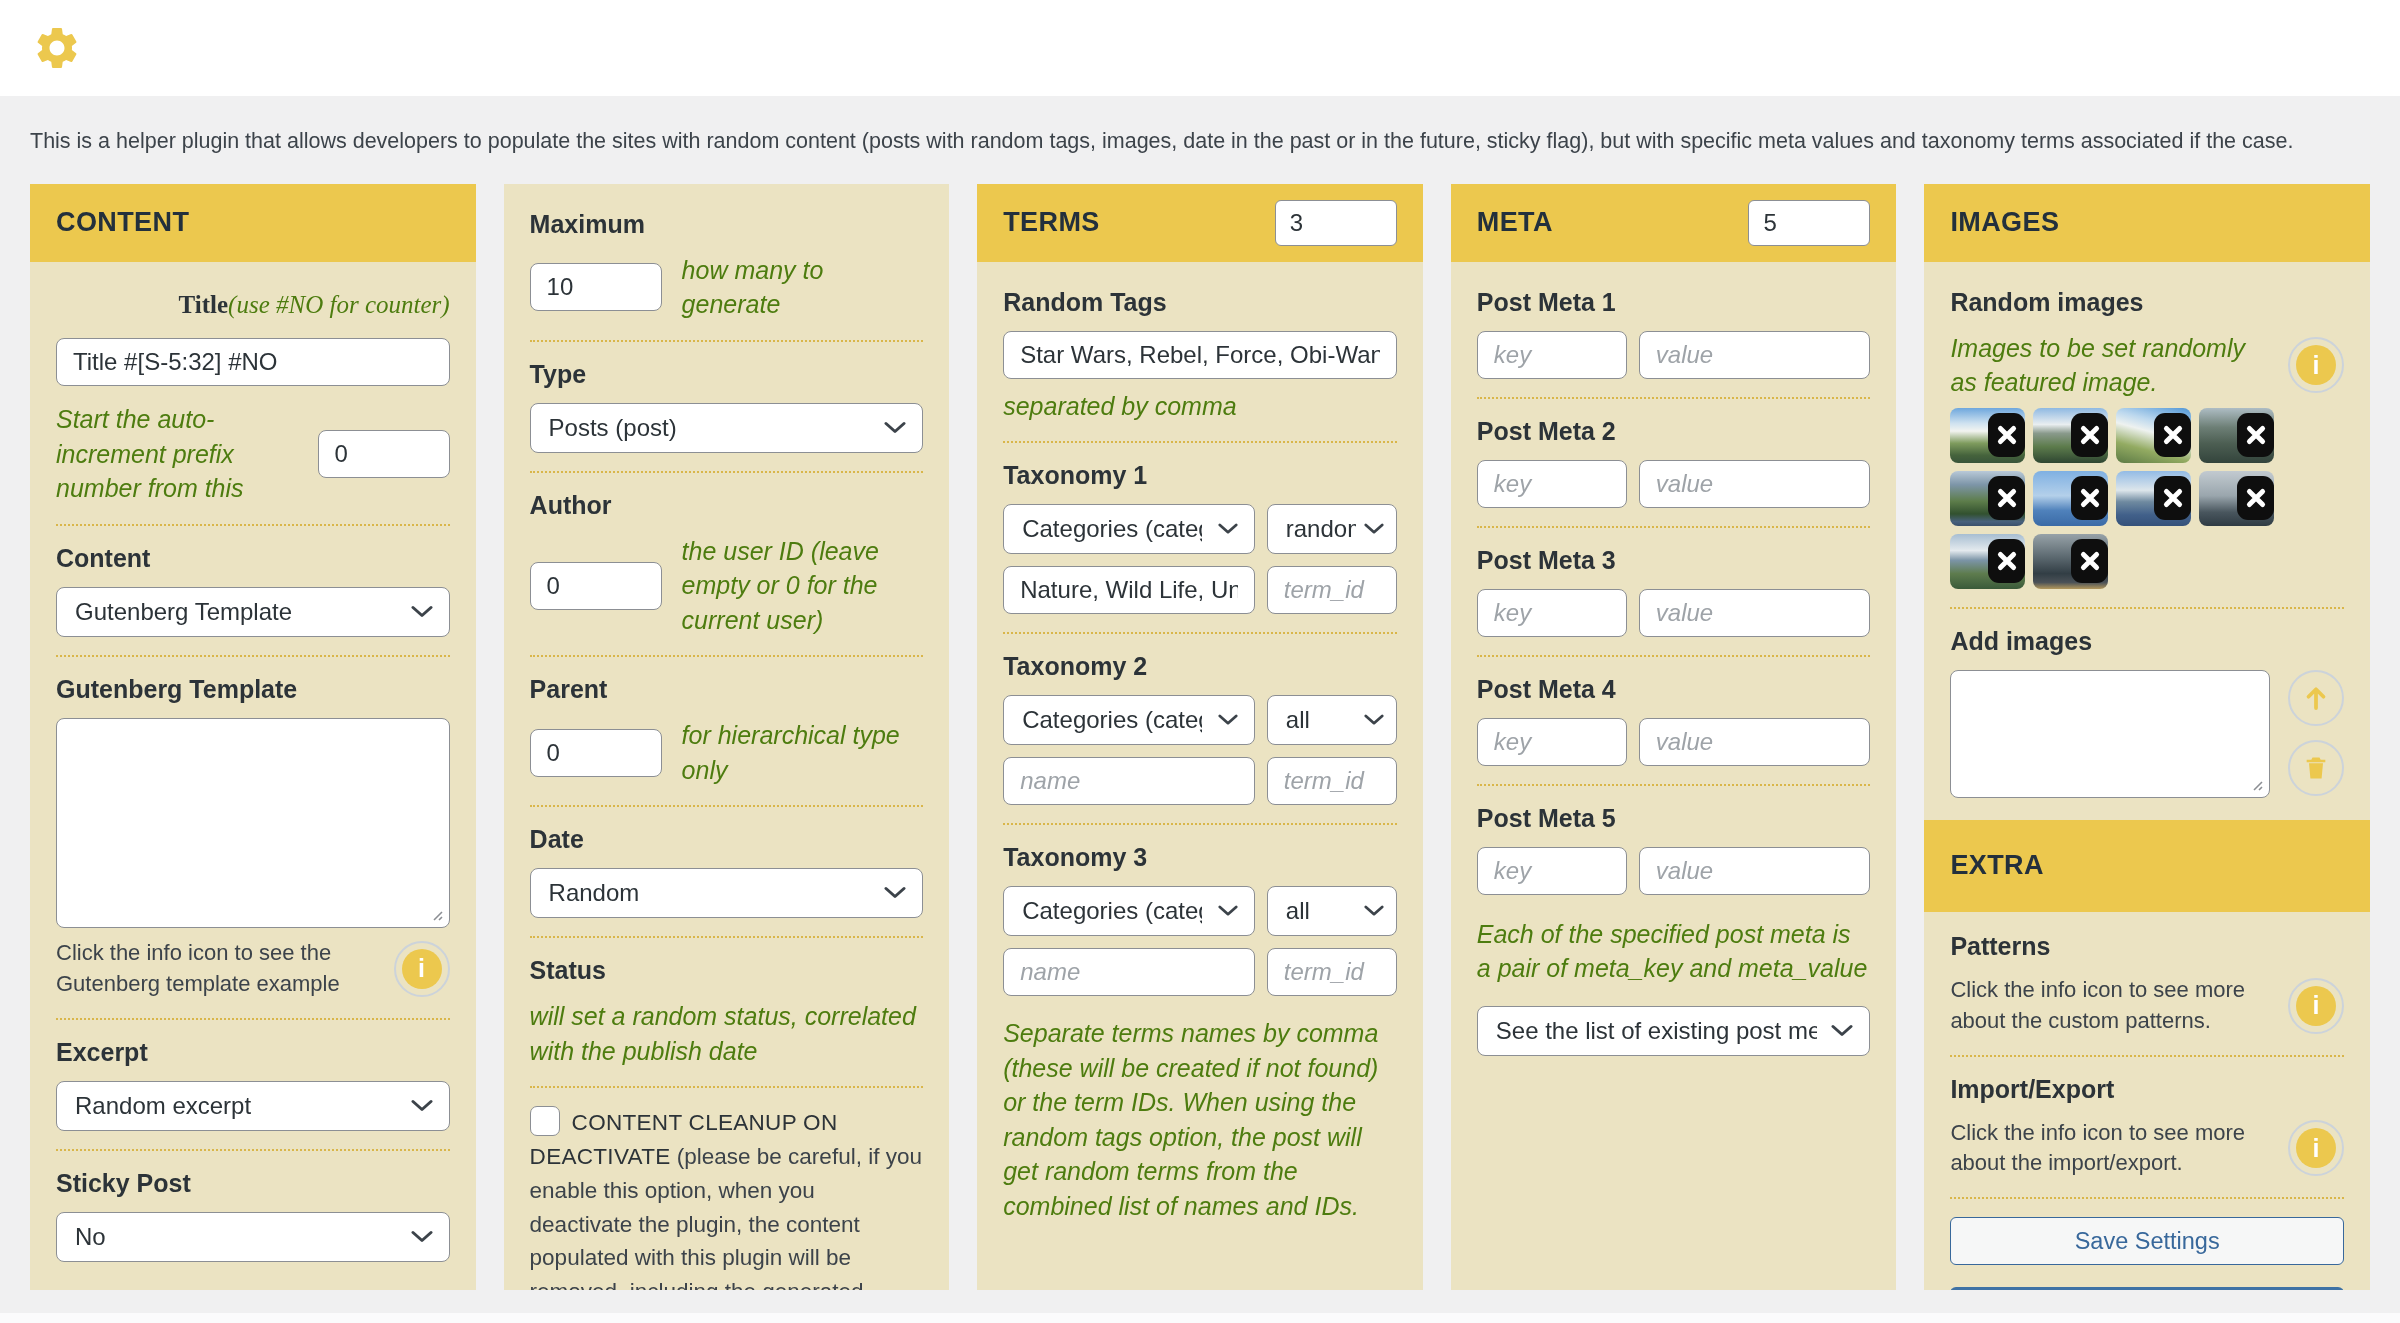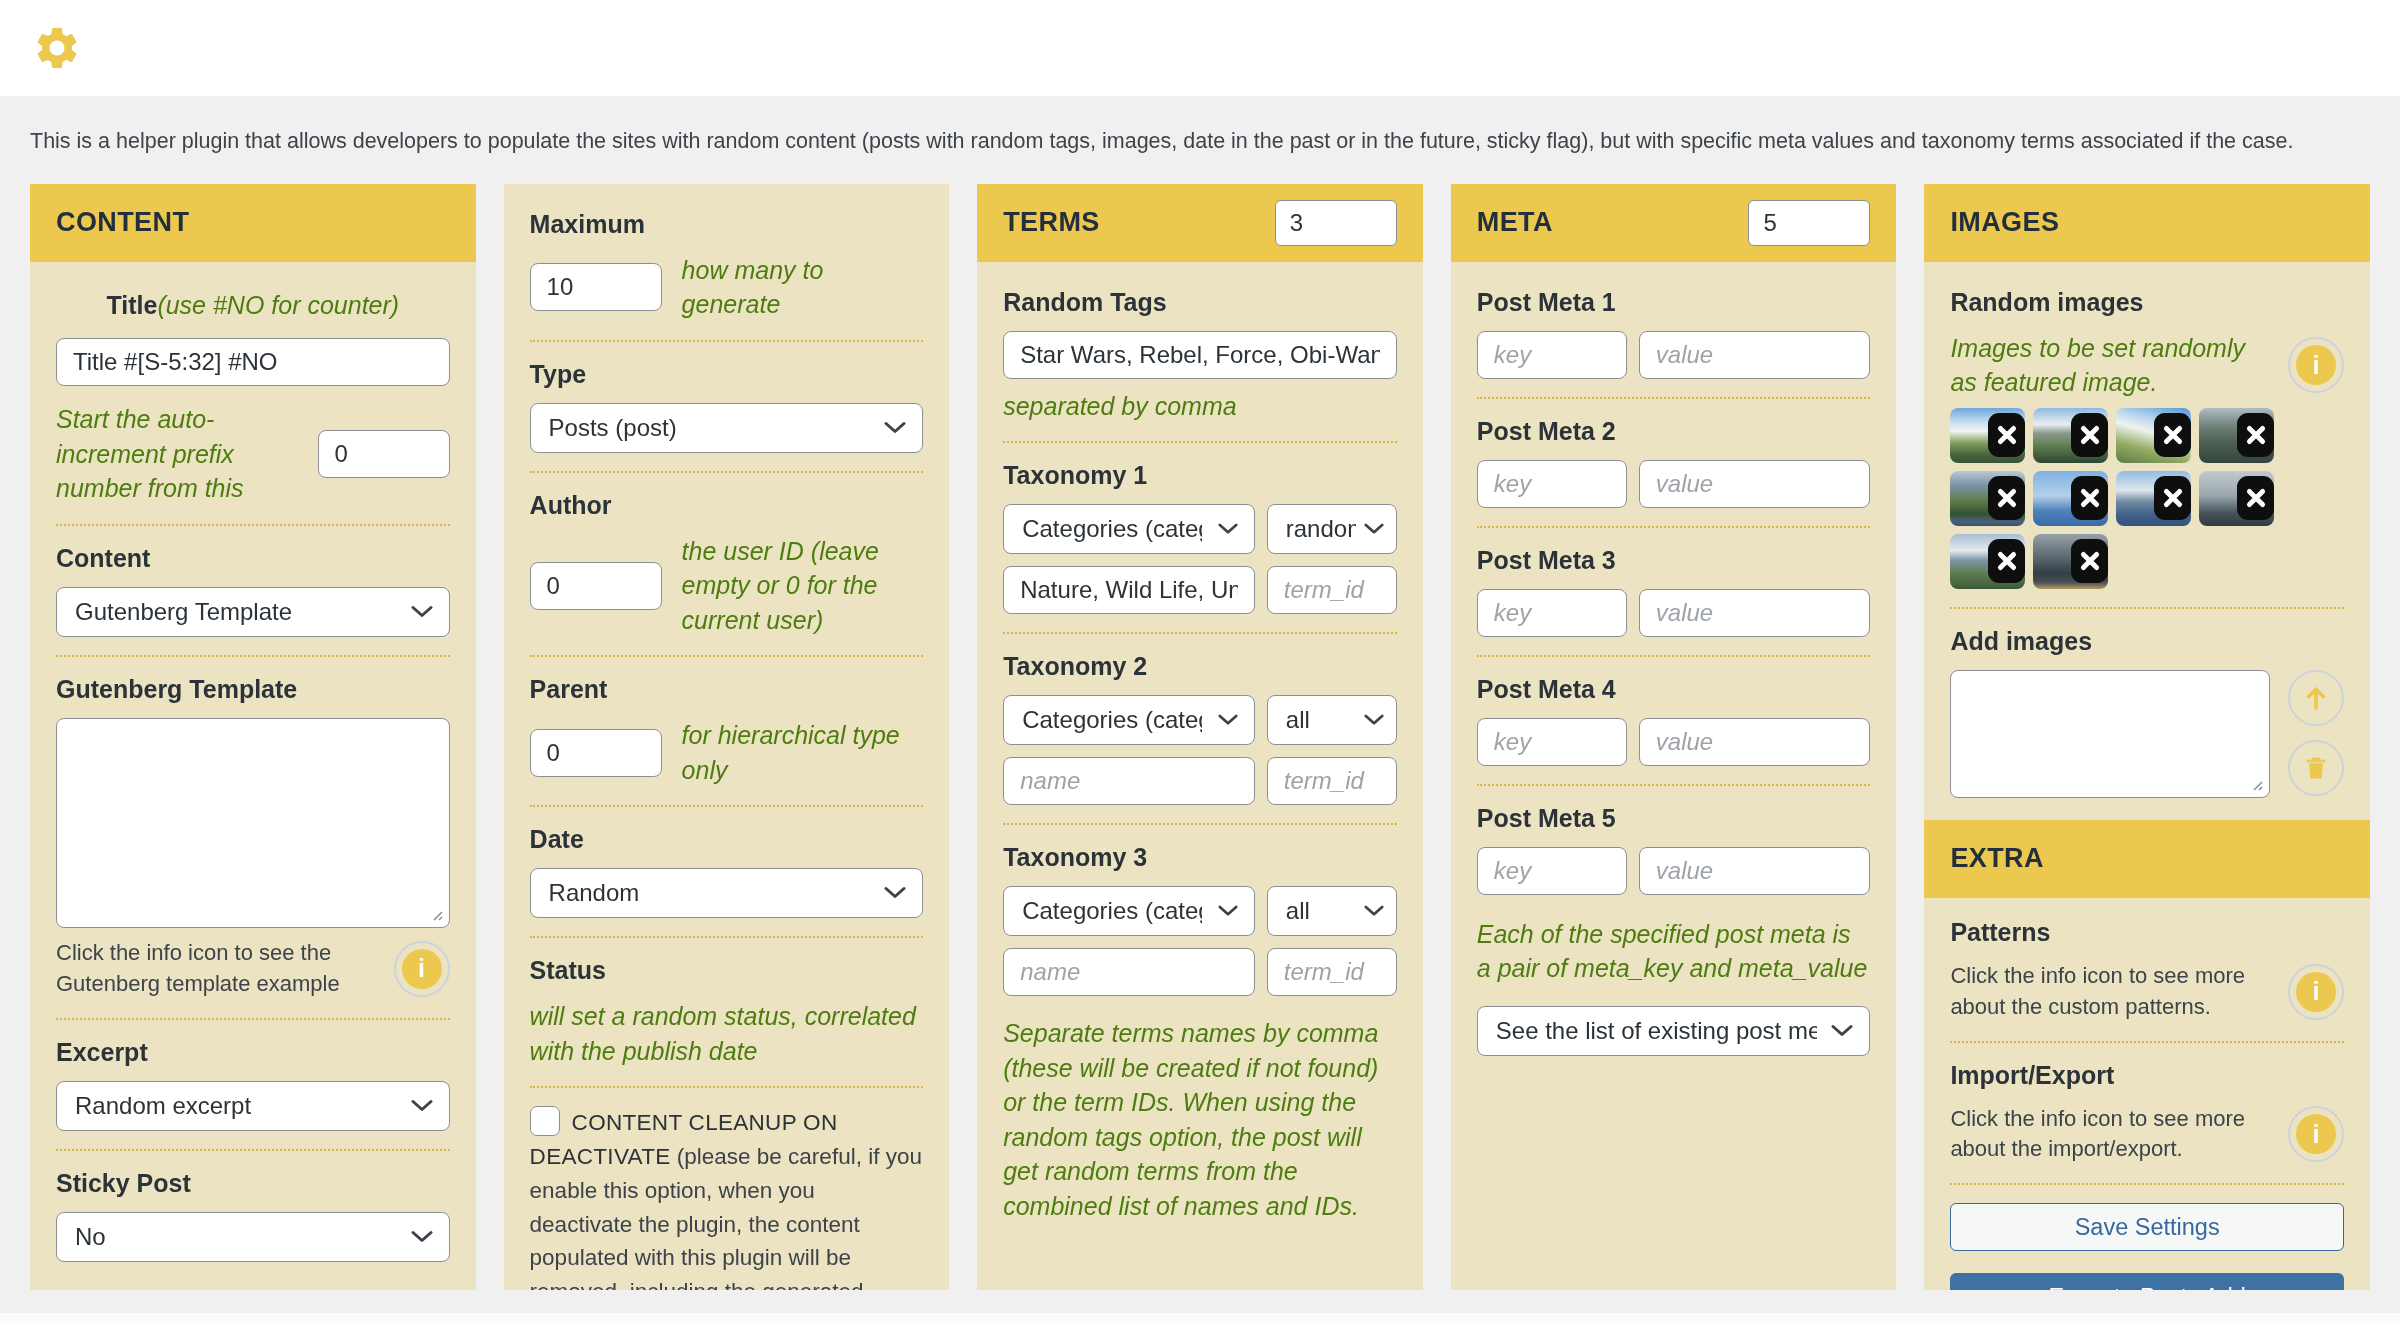--- a/index.html
+++ b/index.html
@@ -56,21 +56,21 @@
   .duo { display:flex; gap:12px; margin-bottom:12px; }
   .duo:last-child { margin-bottom:0; }
   .grow { flex:1; min-width:0; }
   .narrow { width:130px; flex:none; }
   .num-row { display:flex; align-items:center; gap:20px; }
   .num-row .input { width:132px; flex:none; }
   .num-row .hint { flex:1; }
   .split-row { display:flex; align-items:center; gap:20px; }
   .split-row .hint { flex:1; }
   .split-row .input { width:132px; flex:none; }
-  .label-row { display:flex; align-items:baseline; justify-content:center; margin-bottom:16px; }
+  .label-row { display:flex; align-items:baseline; justify-content:flex-end; margin-bottom:16px;font-family:Liberation Serif, serif; }
   .label-row .lbl { margin-bottom:0; }
   .textarea-wrap { position:relative; width:100%; }
   textarea {
     display:block; width:100%; border:1.5px solid #8c8f94; border-radius:8px; background:#fff;
     resize:none; font-family:inherit; font-size:24px; padding:12px 16px; color:#2c3338;
   }
   .grip { position:absolute; right:6px; bottom:6px; pointer-events:none; display:flex; }
   .info-row { display:flex; align-items:center; gap:16px; }
   .info-row .txt { flex:1; }
   .info-badge {
@@ -108,21 +108,21 @@
   
   .add-row { display:flex; gap:18px; align-items:flex-start; }
   .add-row .textarea-wrap { flex:1; }
   .icon-col { display:flex; flex-direction:column; gap:14px; flex:none; }
   .round-btn {
     width:56px; height:56px; border-radius:50%; border:2px solid #ccd3da; background:transparent;
     display:flex; align-items:center; justify-content:center; cursor:pointer; padding:0;
   }
   
   .extra-band {
-    background:#ecc84e; height:78px; margin:22px -26px 20px -26px;
+    background:#ecc84e; height:92px; margin:22px -26px 20px -26px;
     display:flex; align-items:center; padding:0 26px;
   }
   .extra-band .hdr { font-size:27px; font-weight:700; color:#23303c; letter-spacing:.4px; }
   .btn {
     width:100%; height:48px; border-radius:6px; font-family:inherit; font-size:23.5px; cursor:pointer;
     display:flex; align-items:center; justify-content:center;
   }
   .btn-save { background:#f6f7f7; border:1.5px solid #38689b; color:#38689b; }
   .btn-exec { background:#3e72a5; border:none; color:#ffffff; margin-top:22px; font-weight:500; }
   .footer-strip { position:absolute; left:0; bottom:0; width:100%; height:10px; background:#fbfbfc; }

